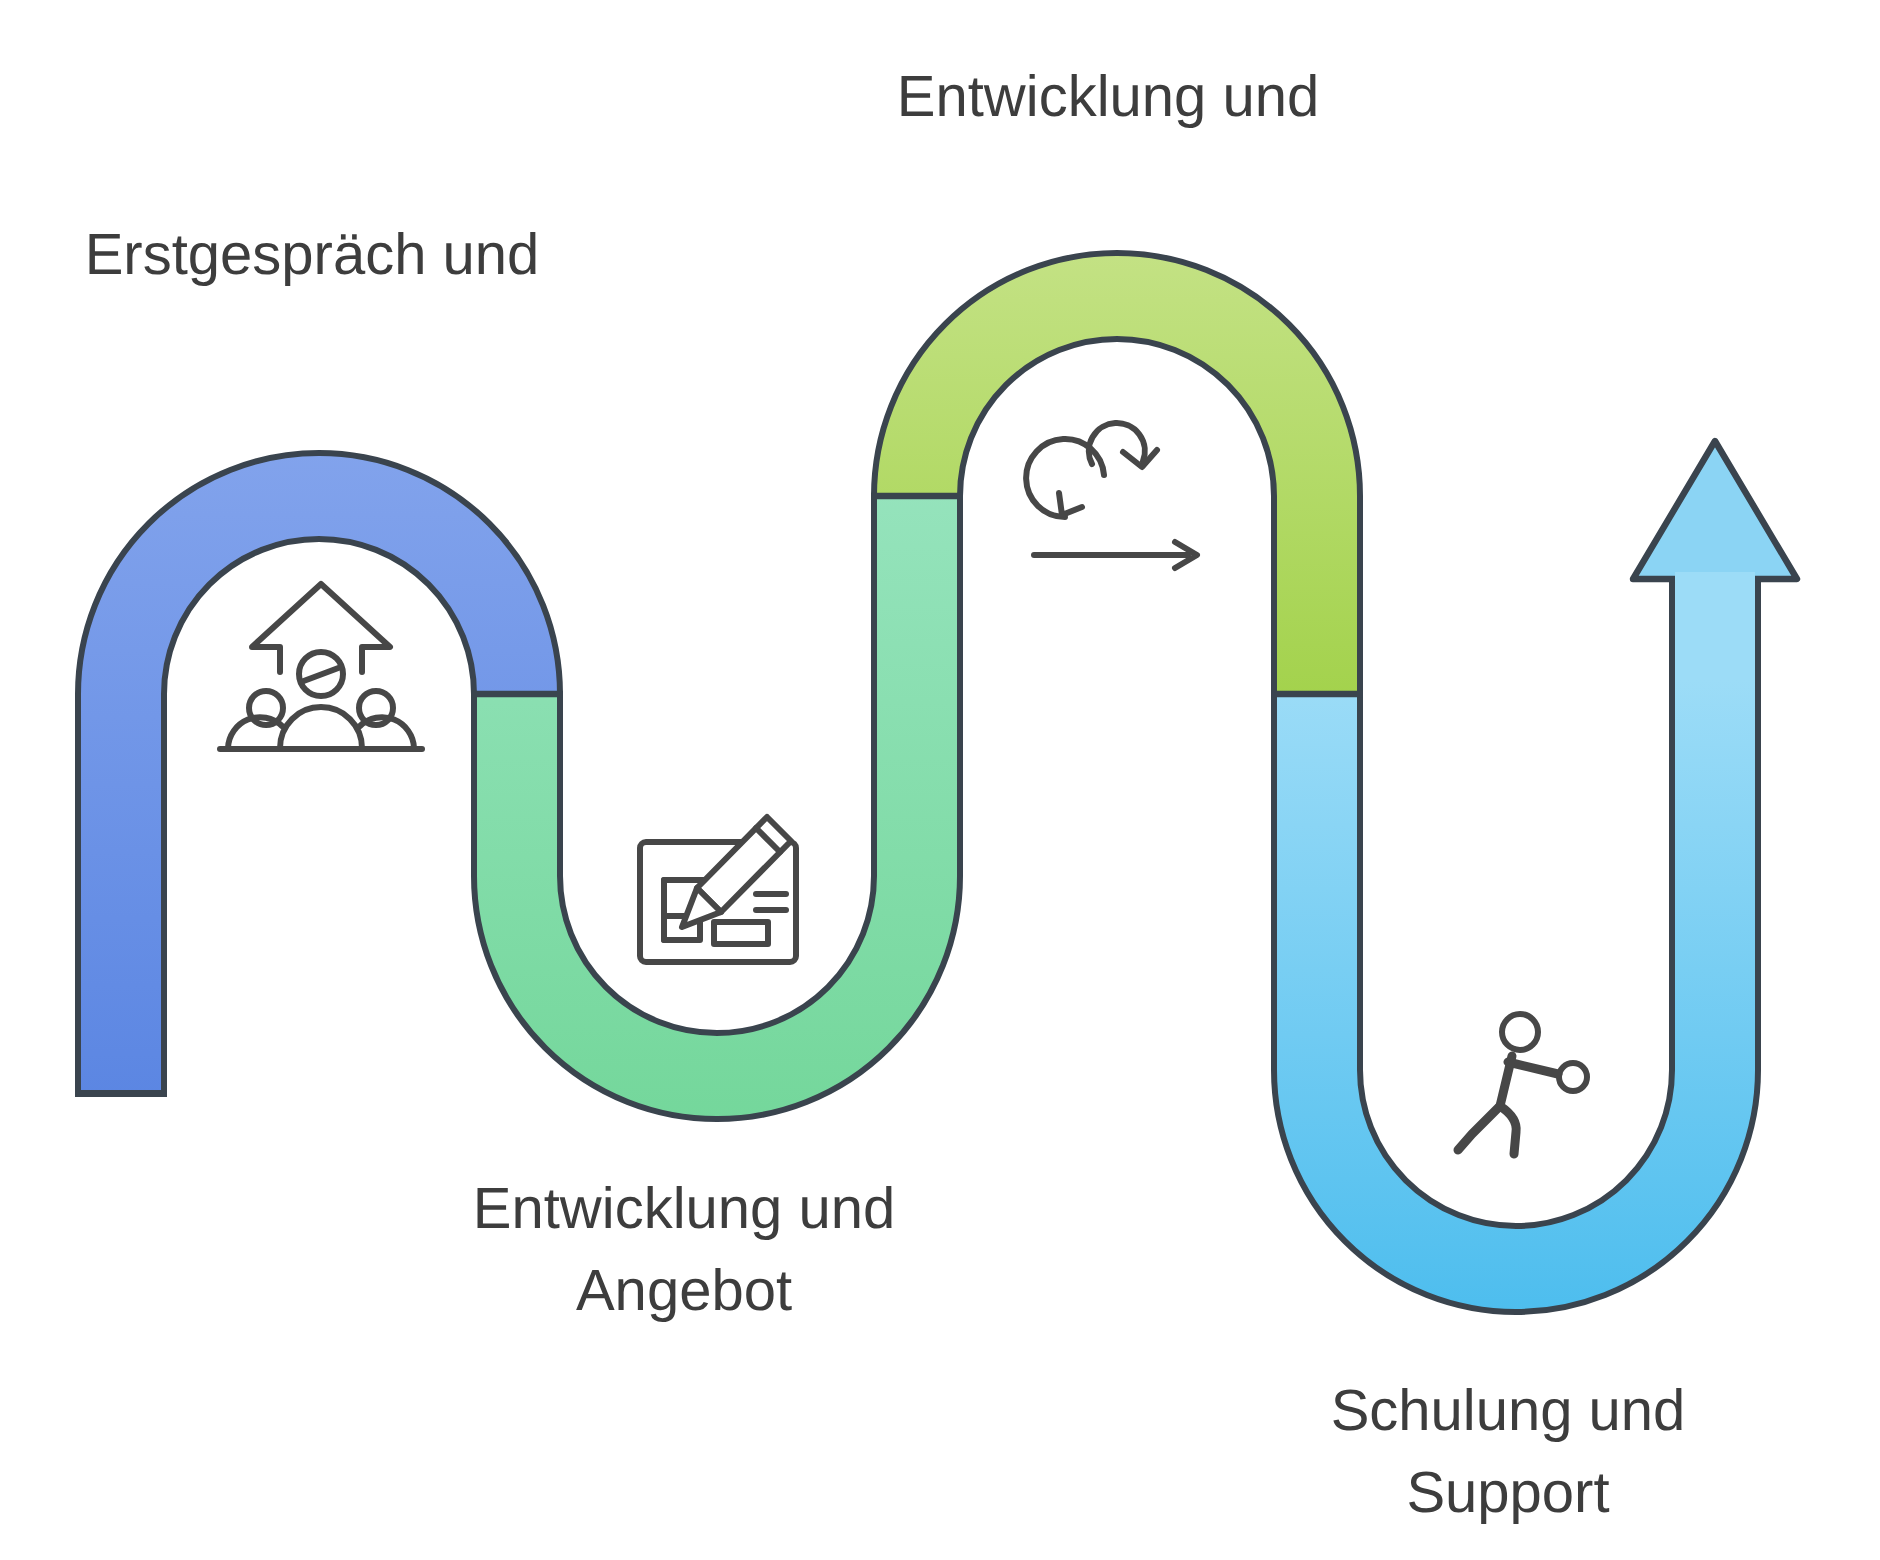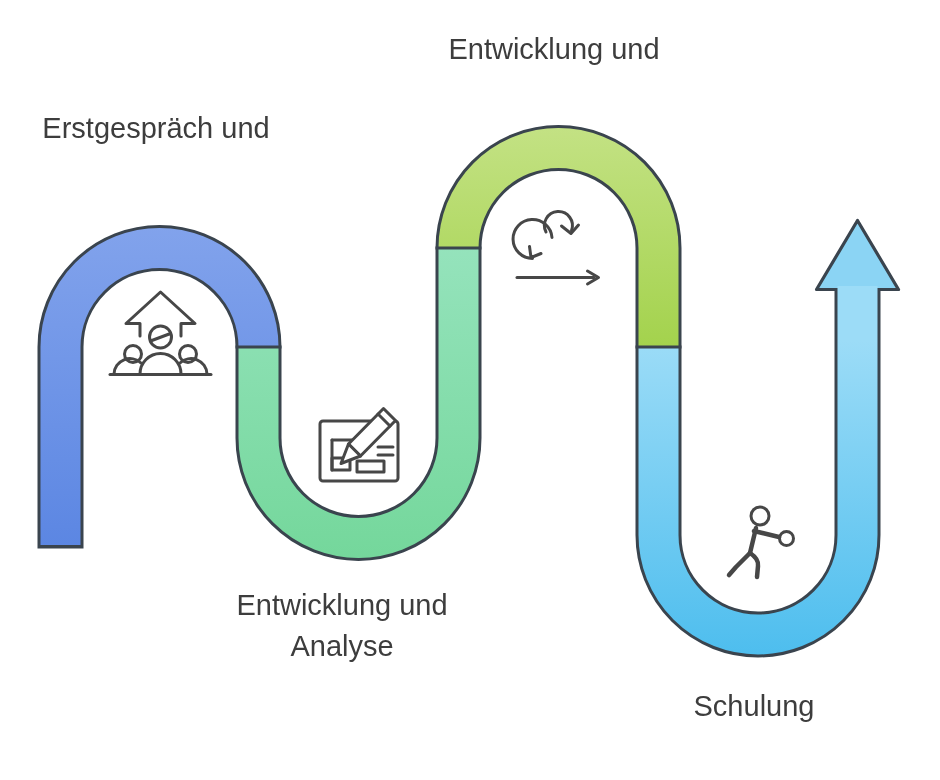--- a/index.html
+++ b/index.html
@@ -124,22 +124,23 @@
     </g>
   </g>
 </svg>
 
 <div class="label" style="left:156px; top:108px">
   <span>Erstgespräch und</span>
 </div>
 
 <div class="label" style="left:342px; top:585px">
   <span>Entwicklung und</span>
-  <span>Analyse</span>
+  <span>Angebot</span>
 </div>
 
 <div class="label" style="left:554px; top:29px">
   <span>Entwicklung und</span>
 </div>
 
 <div class="label" style="left:754px; top:686px">
-  <span>Schulung</span>
+  <span>Schulung und</span>
+  <span>Support</span>
 </div>
 
 </body></html>

